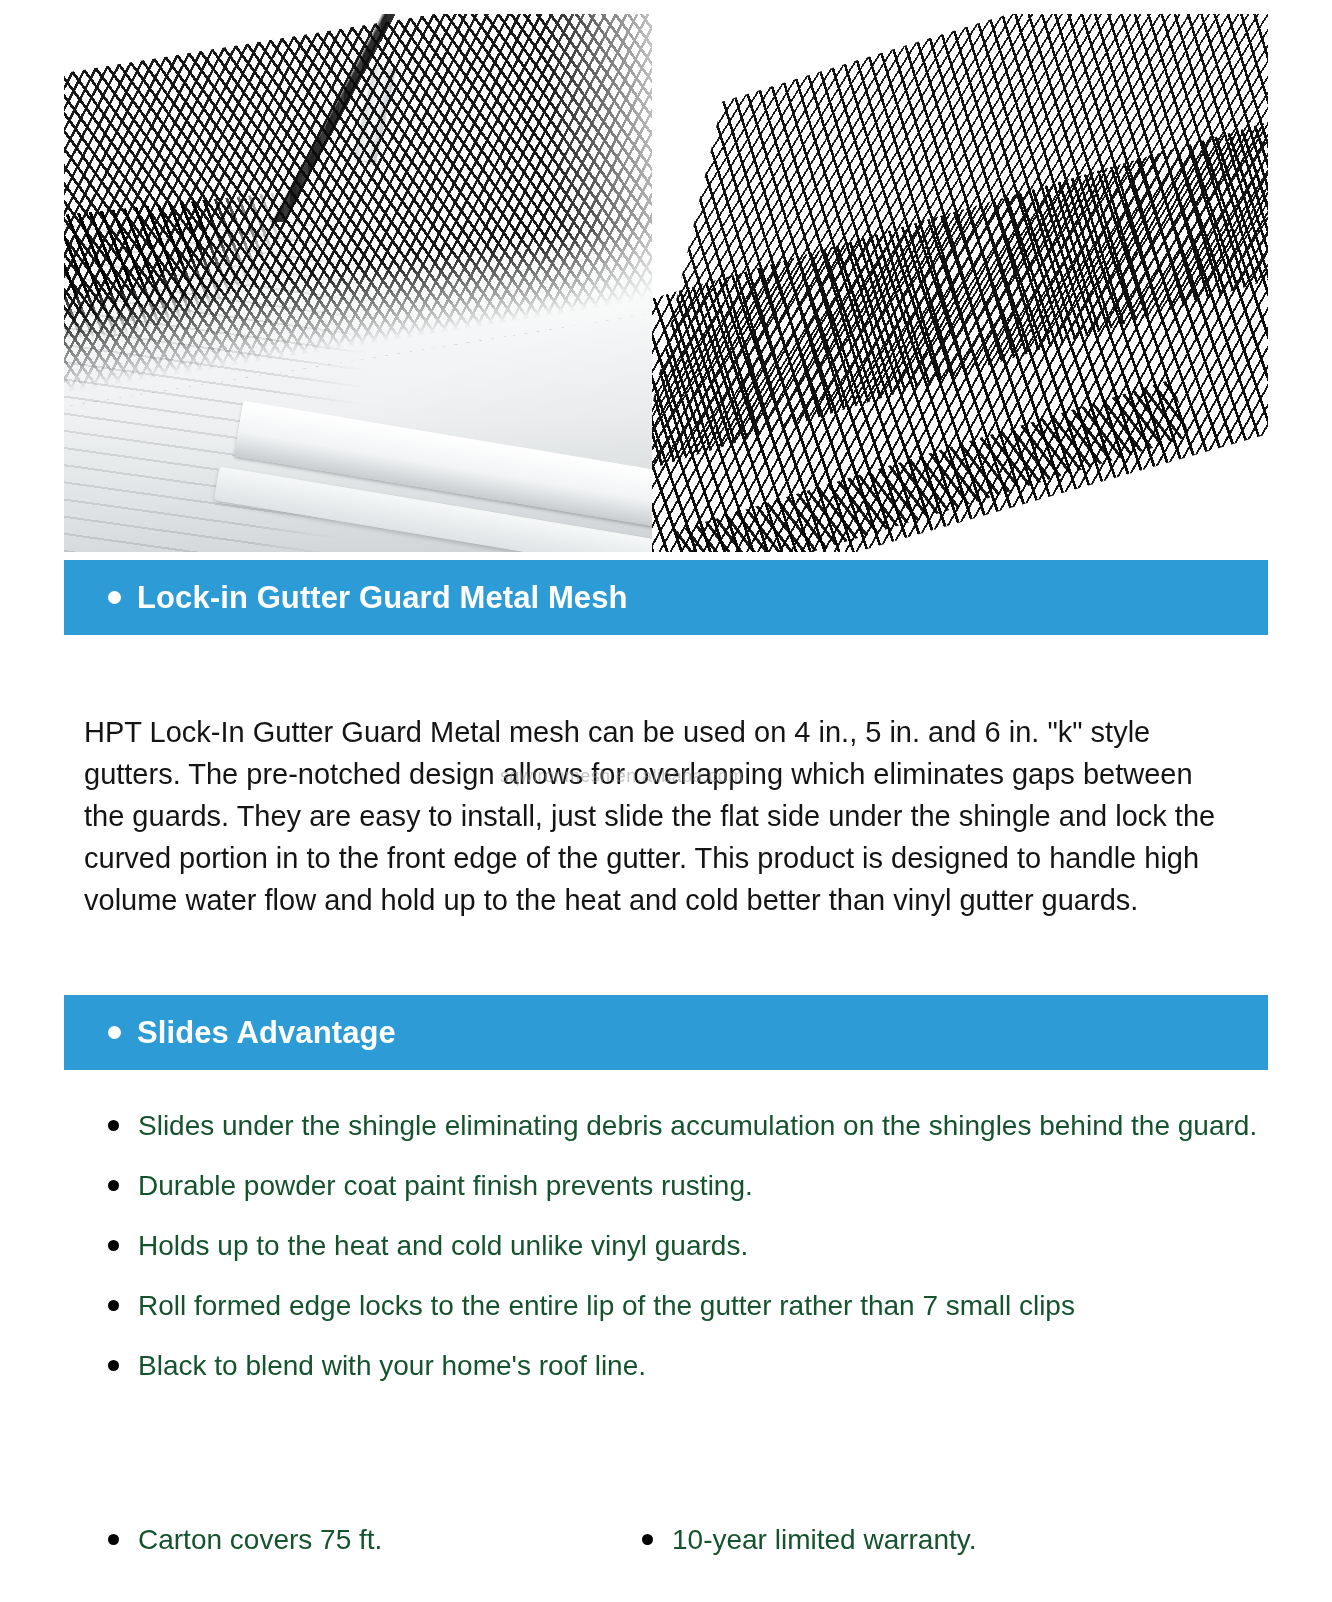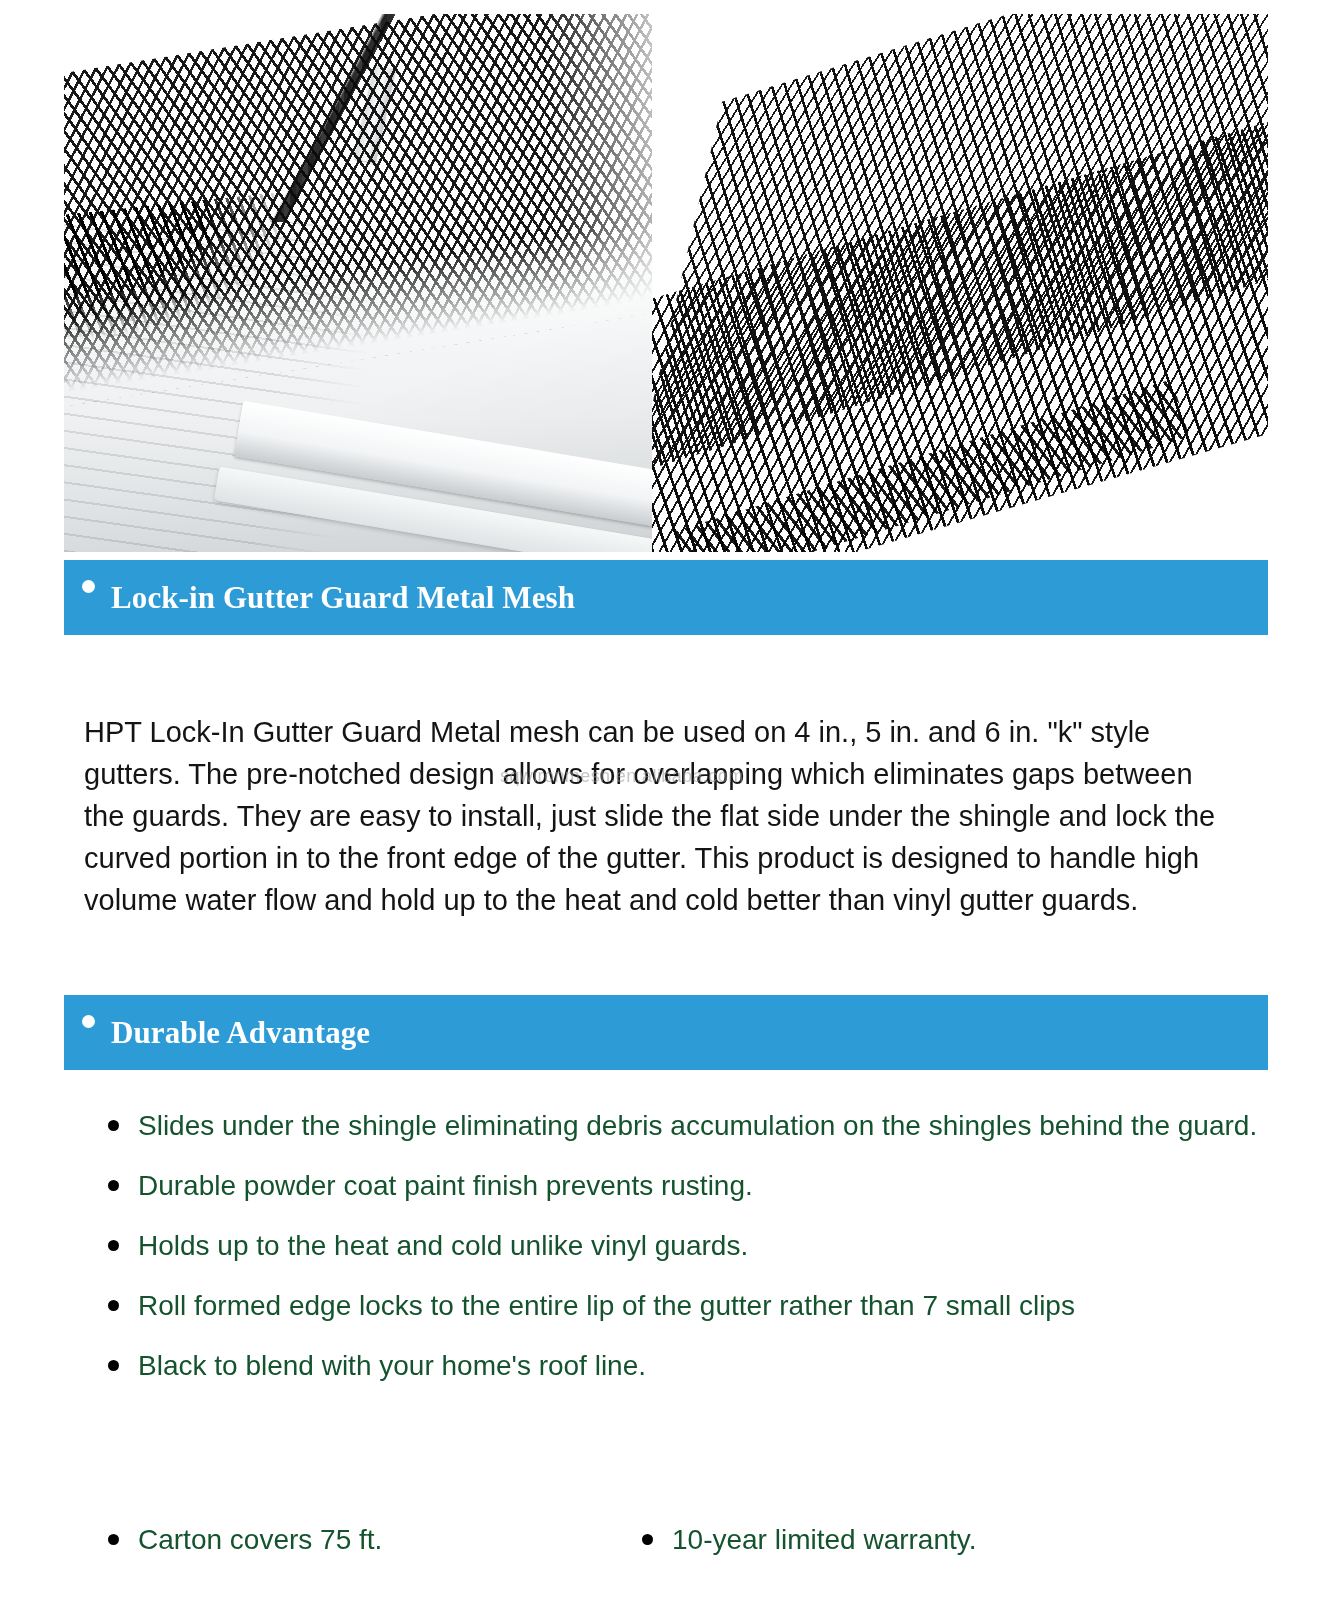--- a/index.html
+++ b/index.html
@@ -112,21 +112,21 @@
     background:repeating-linear-gradient(70deg,#000 0 3px,rgba(0,0,0,0) 3px 10px);
     opacity:.9;
   }
 
   
   .band{
     position:absolute;left:64px;width:1204px;height:75px;
     background:#2d9bd5;
     display:flex;align-items:center;
   }
-  .band-inner{display:flex;align-items:flex-start;padding-left:18px;font-family:Liberation Serif, serif;}
+  .band-inner{display:flex;align-items:center;padding-left:44px;}
   .band-dot{
     width:13px;height:13px;border-radius:50%;
     background:#ffffff;margin-right:16px;flex:none;
   }
   .band-title{
     color:#ffffff;font-size:31px;font-weight:bold;
     letter-spacing:.1px;white-space:nowrap;
   }
   #band-intro{top:560px;}
   #band-advantage{top:995px;}
@@ -201,21 +201,21 @@
     </div>
   </div>
 
   <p class="intro-text">HPT  Lock-In Gutter Guard Metal mesh can be used on 4 in., 5 in. and 6 in. "k" style gutters. The pre-notched design allows for overlapping which eliminates gaps between the guards. They are easy to install, just slide the flat side under the shingle and lock the curved portion in to the front edge of the gutter. This product is designed to handle high volume water flow and hold up to the heat and cold better than vinyl gutter guards.</p>
 
   <div class="watermark">sqwironmesh.en.alibaba.com</div>
 
   <div class="band" id="band-advantage">
     <div class="band-inner">
       <span class="band-dot"></span>
-      <span class="band-title">Durable Advantage</span>
+      <span class="band-title">Slides Advantage</span>
     </div>
   </div>
 
   <ul class="adv-list">
     <li class="adv-item">
       <span class="b"></span>
       <span>Slides under the shingle eliminating debris accumulation on the shingles behind the guard.</span>
     </li>
     <li class="adv-item">
       <span class="b"></span>

